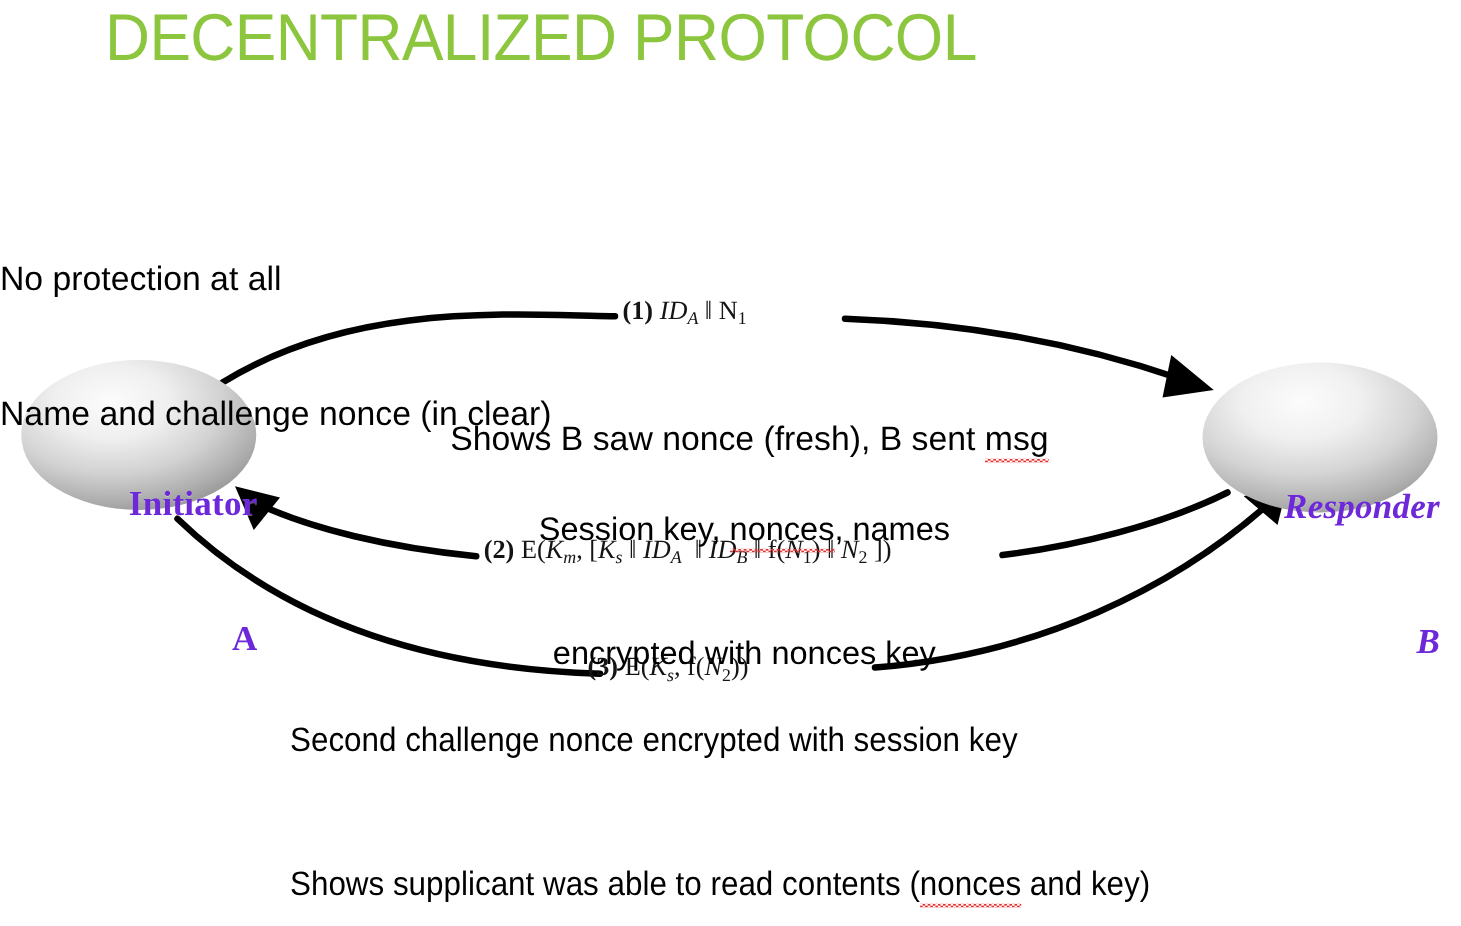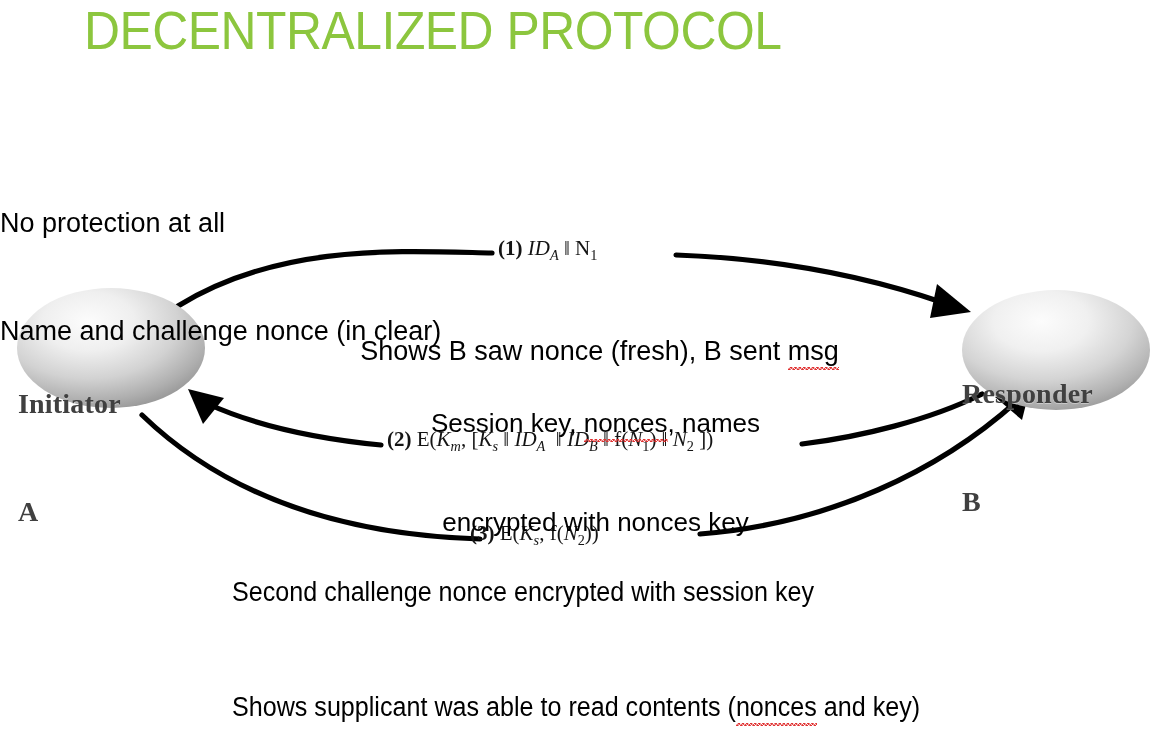--- a/index.html
+++ b/index.html
@@ -115,39 +115,40 @@
     position: absolute;
     left: 0;
     top: 0;
     width: 1169px;
     height: 741px;
   }
 
   
   .node-label {
     position: absolute;
-    text-align: left;
+    text-align: right;
     font-family: "Liberation Serif", serif;
     font-weight: bold;
-    color: #404040;
+    color: #6d28d9;
     font-size: 28px;
     line-height: 36px;
     letter-spacing: 0.2px;
     white-space: pre;
     text-shadow: 0 1px 0 rgba(255,255,255,0.35);
   }
   #label-initiator {
     left: 18px;
     top: 314px;
     width: 188px;
   }
   #label-responder {
     left: 962px;
-    top: 304px;
+    top: 316px;
     width: 190px;
+    font-style: italic;
   }
   .node-label .line { display: block; }
 
   
   .msg {
     position: absolute;
     font-family: "Liberation Serif", serif;
     color: #141414;
     white-space: nowrap;
     font-size: 21px;

